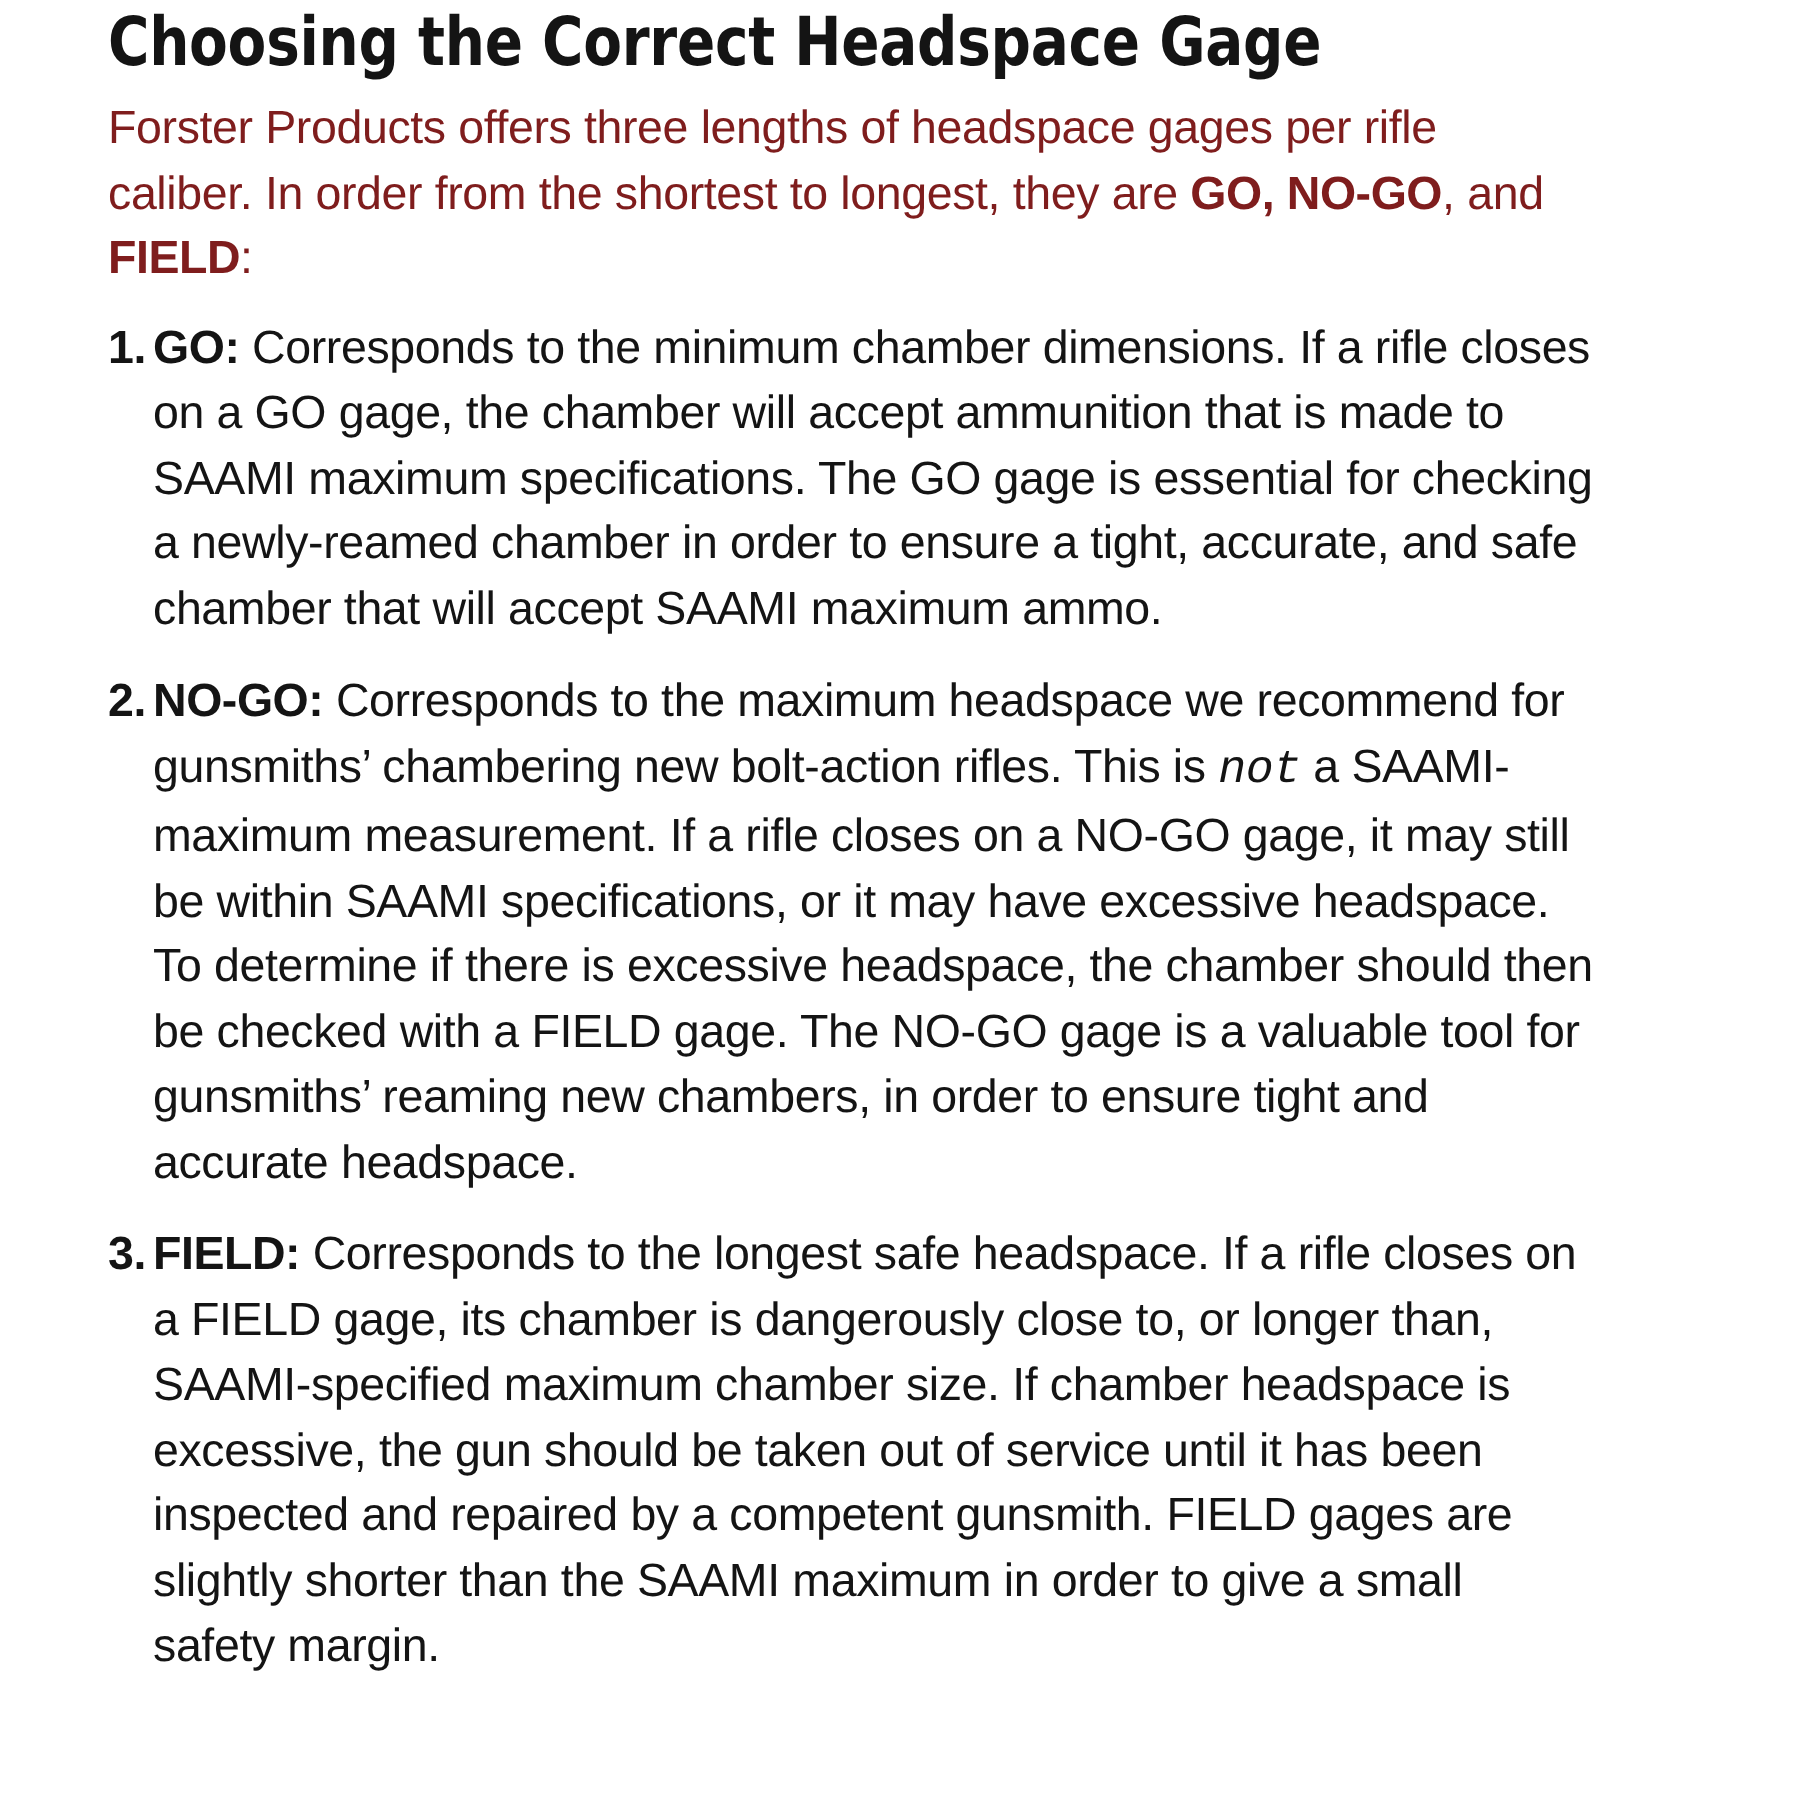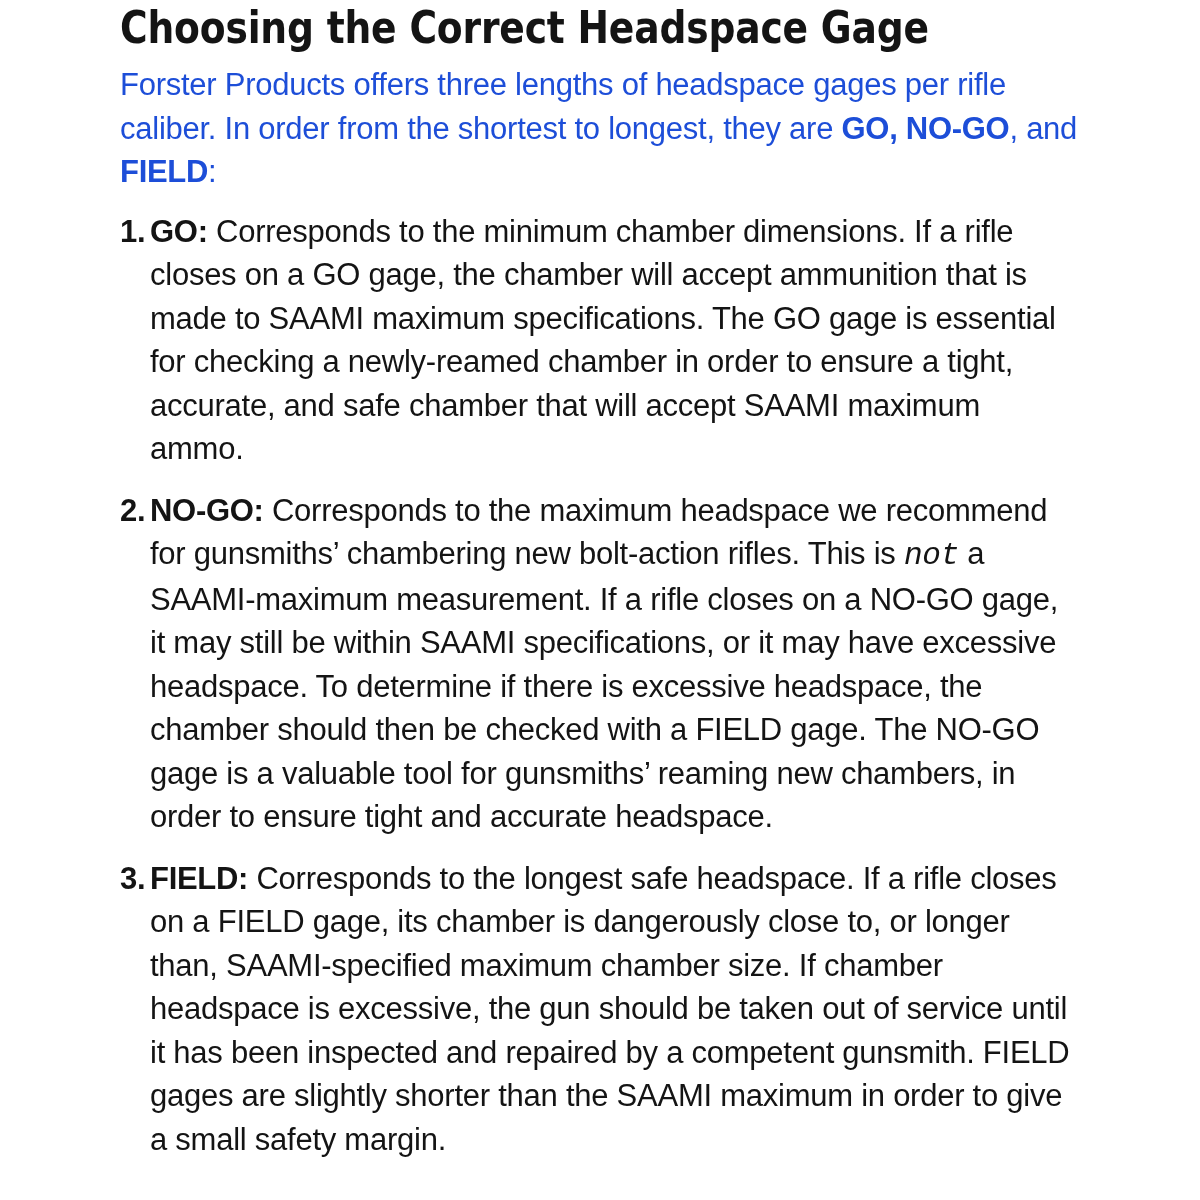--- a/index.html
+++ b/index.html
@@ -14,21 +14,21 @@
     font-family: "Liberation Sans", sans-serif;
     color: #141414;
     -webkit-font-smoothing: antialiased;
   }
 
   .page {
     position: relative;
     width: 1200px;
     height: 1200px;
     box-sizing: border-box;
-    padding: 0 120px 0 120px;
+    padding: 0 120px 0 72px;
   }
 
   
   .doc-title {
     margin: 0;
     padding: 0;
     font-family: "DejaVu Sans Condensed", "Liberation Sans Narrow", "Liberation Sans", sans-serif;
     font-size: 45px;
     font-weight: 700;
     line-height: 52px;
@@ -41,21 +41,21 @@
   }
 
   
   .intro {
     margin: 0;
     padding-top: 9px;
     font-size: 31px;
     line-height: 43.5px;
     font-weight: 400;
     letter-spacing: -0.25px;
-    color: #1d4ed8;
+    color: #7f1d1d;
     max-width: 960px;
   }
 
   
   .gage-list {
     margin: 0;
     padding: 0;
     list-style: none;
     padding-top: 16px;
   }

